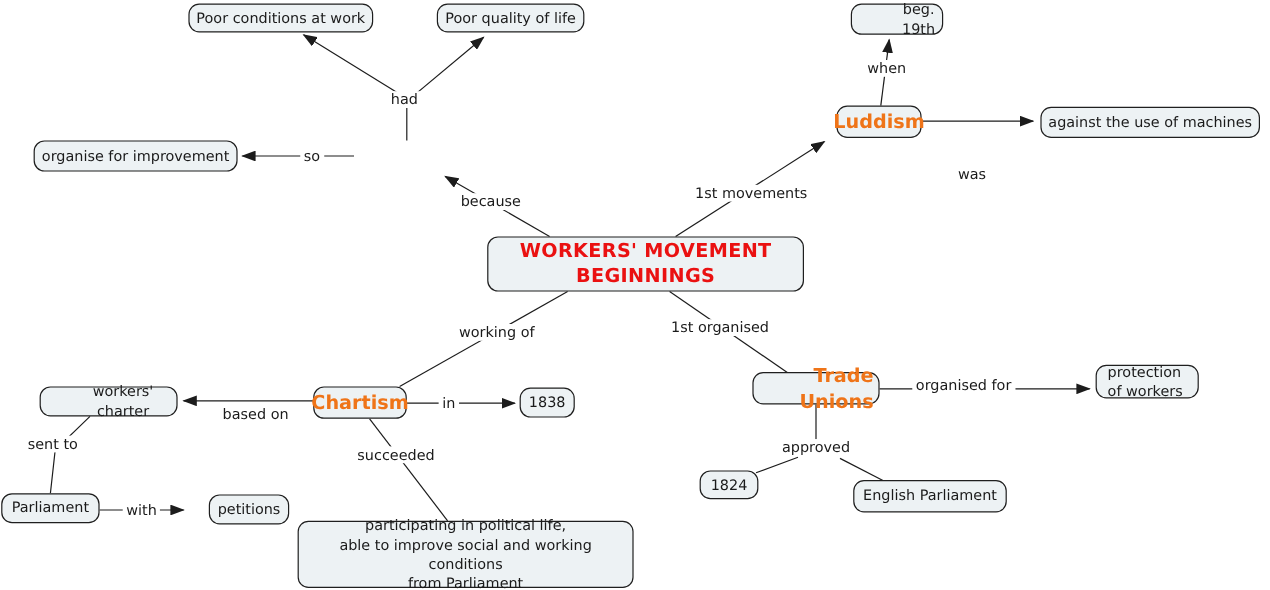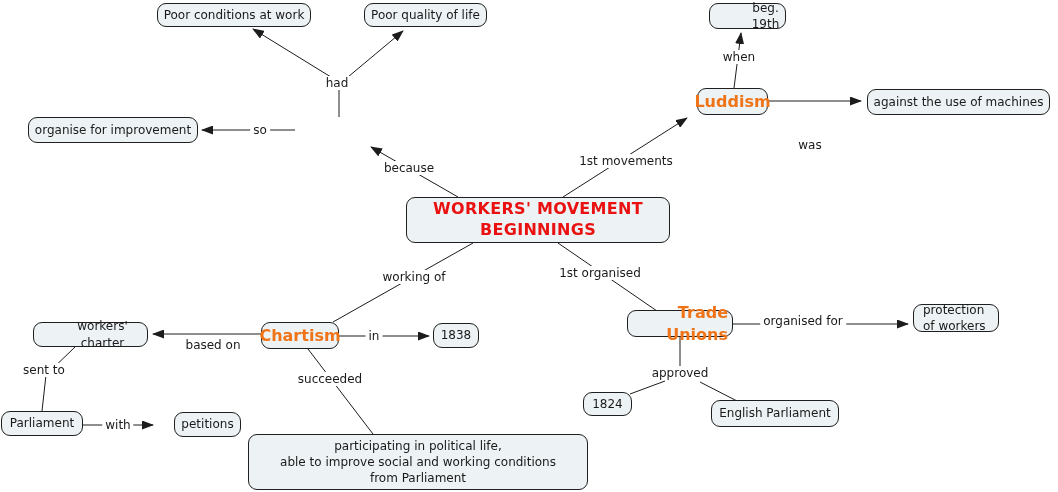--- a/index.html
+++ b/index.html
@@ -88,21 +88,21 @@
     <div class="node plain" style="left: 28px; top: 117px; width: 170px; height: 26px;">organise for improvement</div>
     <div class="node plain" style="left: 867px; top: 89px; width: 183px; height: 26px;">against the use of machines</div>
     <div class="node plain" style="left: 33px; top: 322px; width: 115px; height: 25px; padding-left: 28px;">workers' charter</div>
     <div class="node plain" style="left: 433px; top: 323px; width: 46px; height: 25px;">1838</div>
     <div class="node plain left" style="left: 913px; top: 304px; width: 86px; height: 28px;">protection
 of workers</div>
     <div class="node plain" style="left: 1px; top: 411px; width: 82px; height: 25px;">Parliament</div>
     <div class="node plain" style="left: 174px; top: 412px; width: 67px; height: 25px;">petitions</div>
     <div class="node plain" style="left: 583px; top: 392px; width: 49px; height: 24px;">1824</div>
     <div class="node plain" style="left: 711px; top: 400px; width: 128px; height: 27px;">English Parliament</div>
-    <div class="node plain" style="left: 248px; top: 434px; width: 340px; height: 56px;">participating in political life,
+    <div class="node plain" style="left: 248px; top: 434px; width: 280px; height: 56px;">participating in political life,
 able to improve social and working conditions
 from Parliament</div>
     <div class="link-label" style="left: 337px; top: 83px;">had</div>
     <div class="link-label" style="left: 260px; top: 130px;">so</div>
     <div class="link-label" style="left: 409px; top: 168px; text-align: center;">because</div>
     <div class="link-label" style="left: 739px; top: 57px;">when</div>
     <div class="link-label" style="left: 810px; top: 101px; margin-top: 44px;">was</div>
     <div class="link-label" style="left: 626px; top: 161px;">1st movements</div>
     <div class="link-label" style="left: 414px; top: 277px;">working of</div>
     <div class="link-label" style="left: 600px; top: 273px;">1st organised</div>

